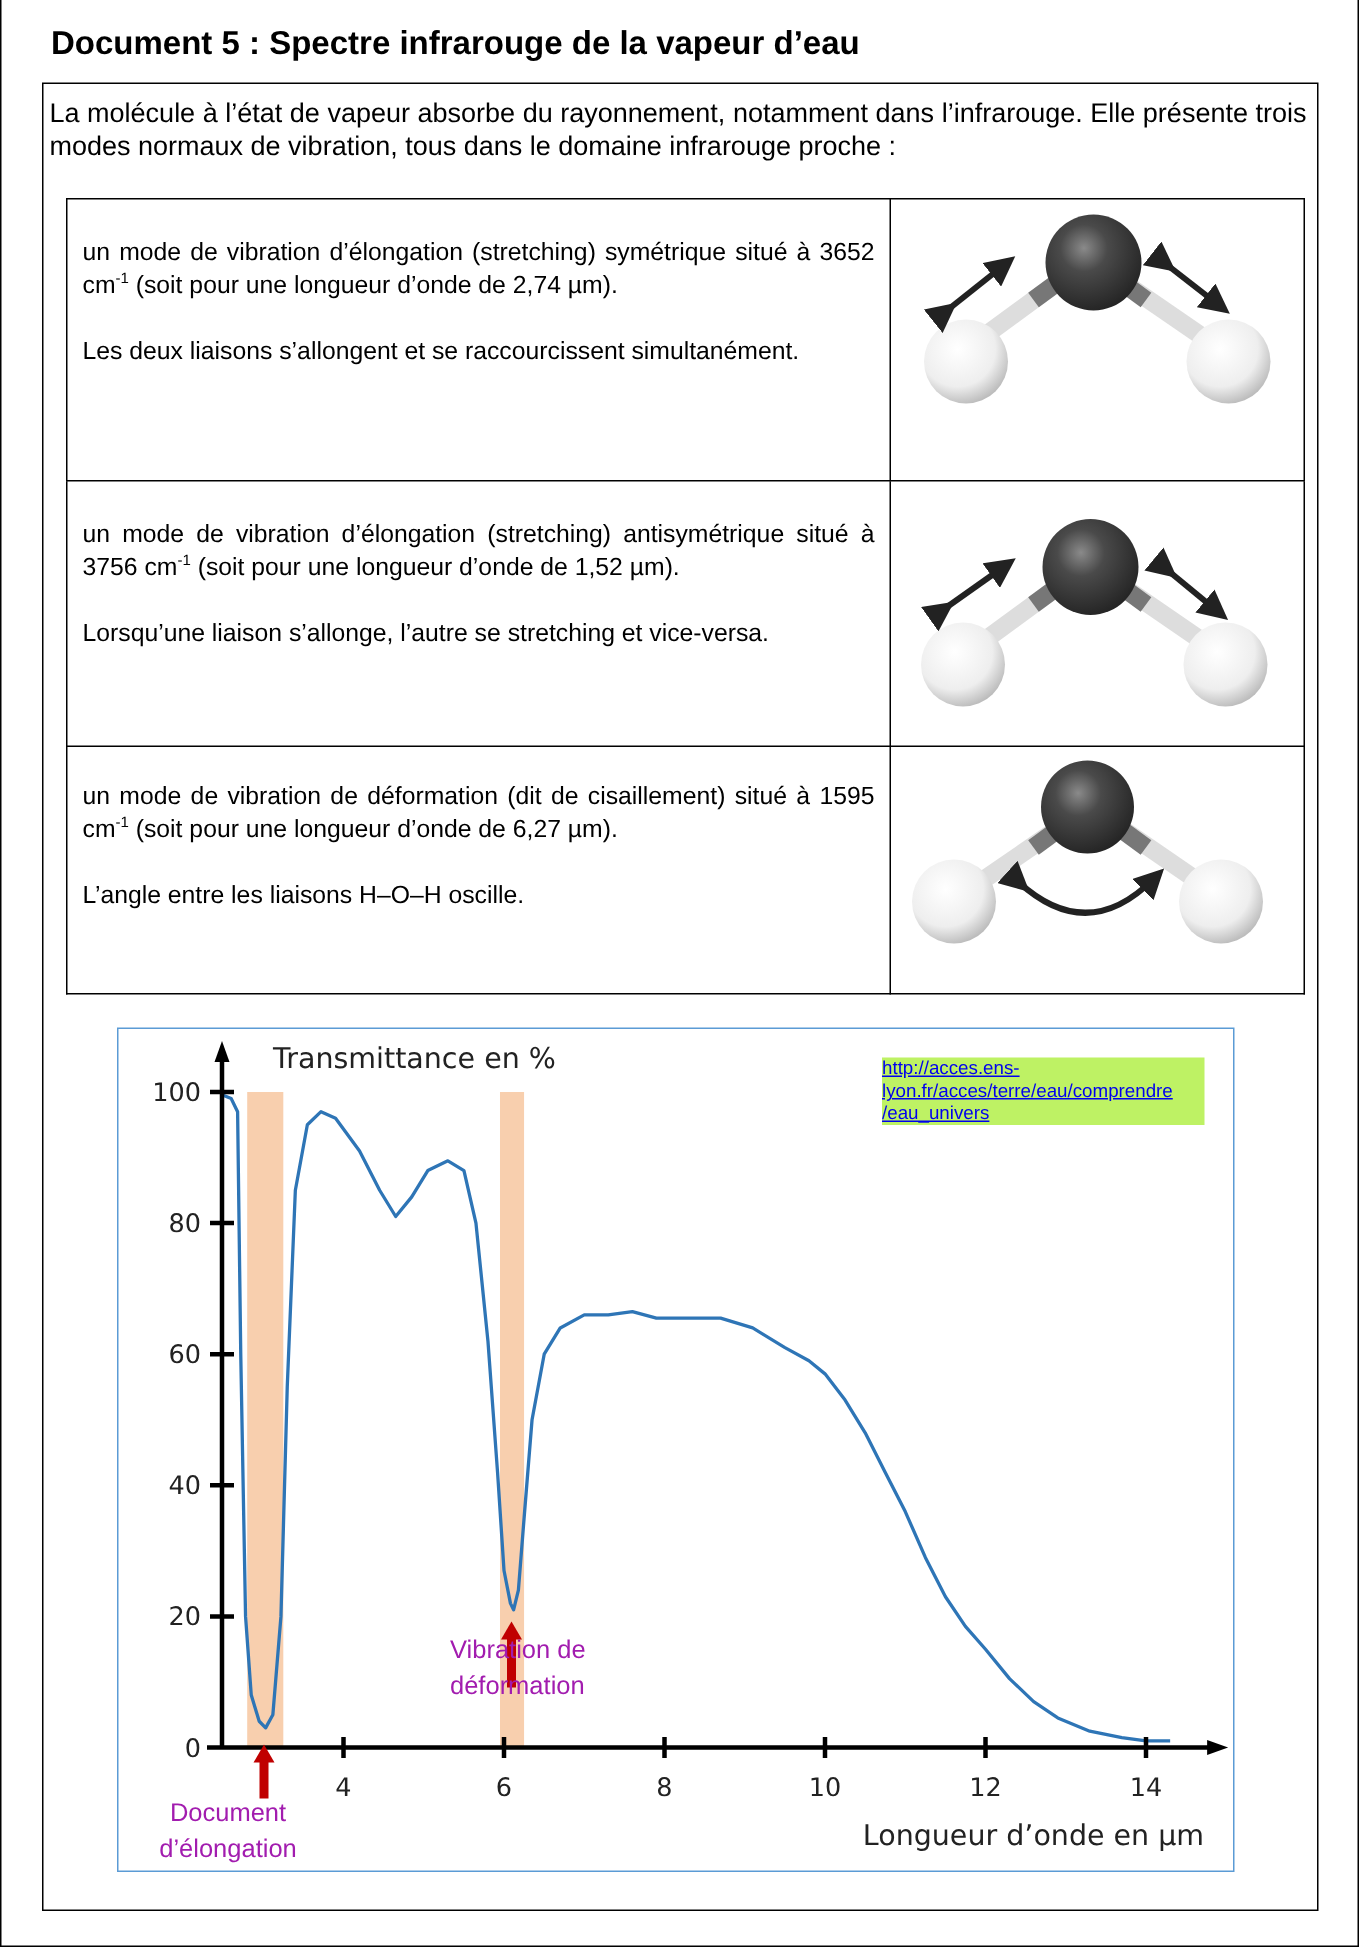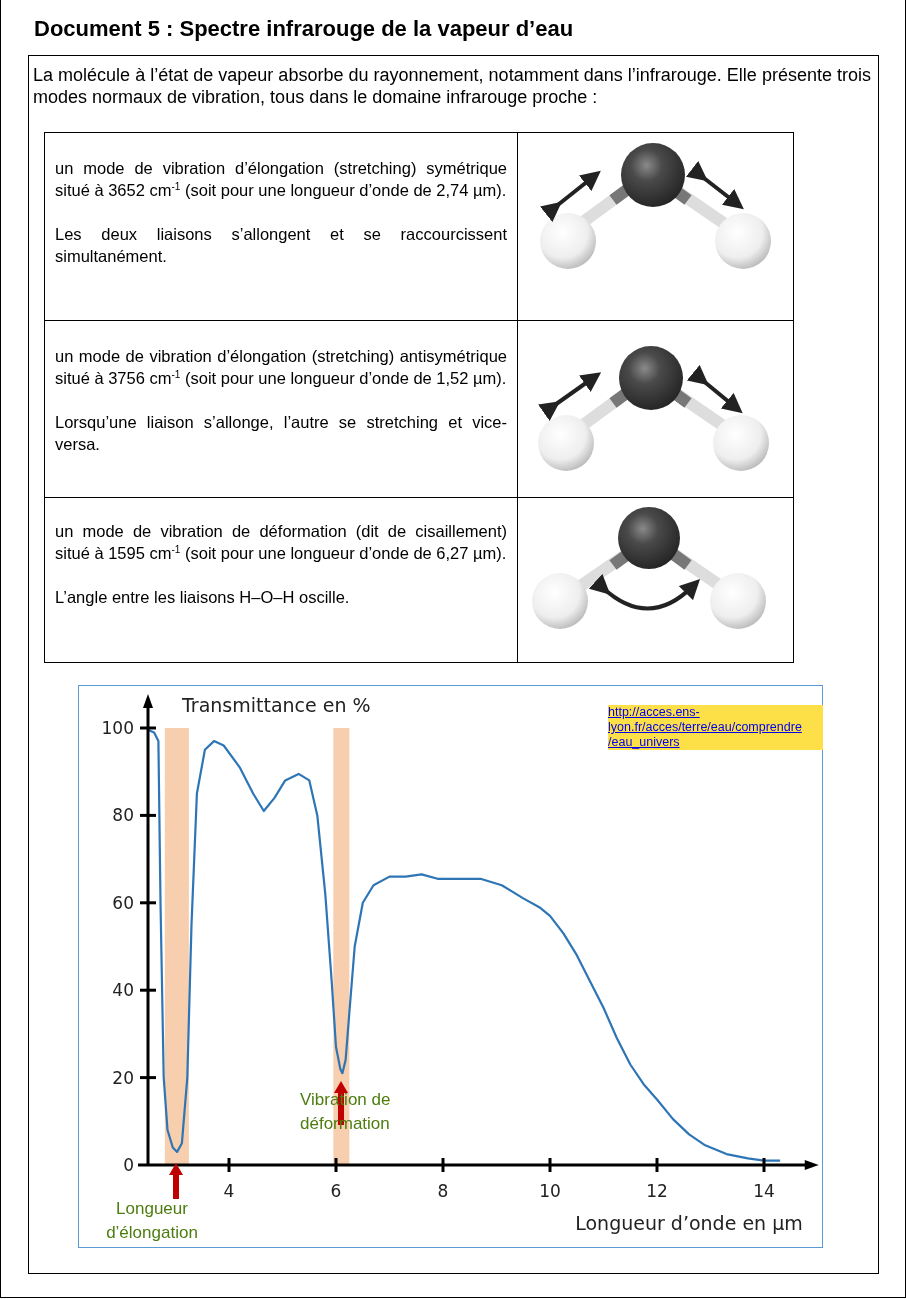--- a/index.html
+++ b/index.html
@@ -1,33 +1,33 @@
 <!DOCTYPE html>
 <html><head>
 <meta charset="utf-8">
 <style>
   html, body { margin:0; padding:0; background:#fff; }
   body { width:906px; height:1299px; position:relative; font-family:"Liberation Sans", sans-serif; color:#000; overflow:hidden; }
   .outer { position:absolute; left:0; top:0; width:904px; height:1297px; border:1px solid #000; border-top:none; }
   .doc-title { position:absolute; left:34px; top:16px; font-size:22px; font-weight:bold;text-align:center; }
   .frame { position:absolute; left:28px; top:55px; width:849px; height:1217px; border:1px solid #000; }
   .intro { position:absolute; left:33px; top:64px; width:838px; font-size:18px; line-height:22px; text-align:justify; }
-  table.modes { position:absolute; left:44px; top:132px; width:750px; border-collapse:collapse; }
+  table.modes { position:absolute; left:44px; top:132px; width:826px; border-collapse:collapse; }
   table.modes td { border:1px solid #000; vertical-align:top; padding:0; }
   td.txt { width:538px; padding:0 10px !important; font-size:16.5px; line-height:22px; text-align:justify; }
   td.img { width:275px; position:relative; }
   td.txt p { margin:0; }
   .p1 { margin-top:24px !important; }
   .p2 { margin-top:22px !important; }
   sup { font-size:10px; line-height:0; }
   .mol { display:block; }
   .chart-box { position:absolute; left:78px; top:685px; width:745px; height:563px; border:1px solid #5b9bd5; box-sizing:border-box; }
   .chart-svg { position:absolute; left:0; top:0; }
-  .link { position:absolute; left:608px; top:705px; font-size:12.5px; line-height:15px; color:#0000ee; text-decoration:underline; width:215px; background:#fde047; }
-  .ann { position:absolute; font-size:17px; line-height:24px; color:#4d7c0f; text-align:center; }
+  .link { position:absolute; left:588px; top:705px; font-size:12.5px; line-height:15px; color:#0000ee; text-decoration:underline; width:215px; background:#bef264; }
+  .ann { position:absolute; font-size:17px; line-height:24px; color:#a21caf; text-align:center; }
 </style>
 </head>
 <body>
 
 <div class="outer"></div>
 <div class="doc-title">Document 5 : Spectre infrarouge de la vapeur d’eau</div>
 <div class="frame"></div>
 <div class="intro">La molécule à l’état de vapeur absorbe du rayonnement, notamment dans l’infrarouge. Elle présente trois modes normaux de vibration, tous dans le domaine infrarouge proche :</div>
 
 <table class="modes">
@@ -147,19 +147,19 @@
     </svg>
 </div>
 
 <div class="link">
   <div>http://acces.ens-</div>
   <div>lyon.fr/acces/terre/eau/comprendre</div>
   <div>/eau_univers</div>
 </div>
 
 <div class="ann" style="left:92px; top:1197px; width:120px;">
-  <div>Longueur</div>
+  <div>Document</div>
   <div>d’élongation</div>
 </div>
 <div class="ann" style="left:300px; top:1088px; width:120px; text-align:left;">
   <div>Vibration de</div>
   <div>déformation</div>
 </div>
 
 </body></html>

